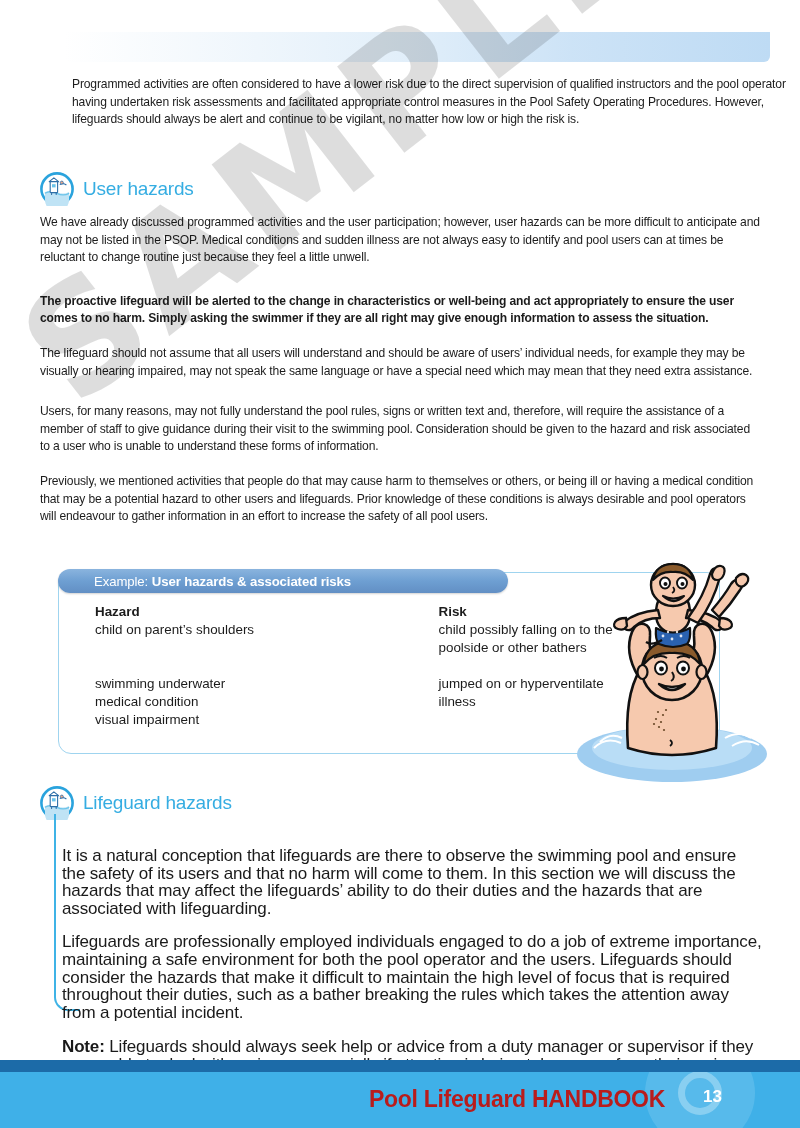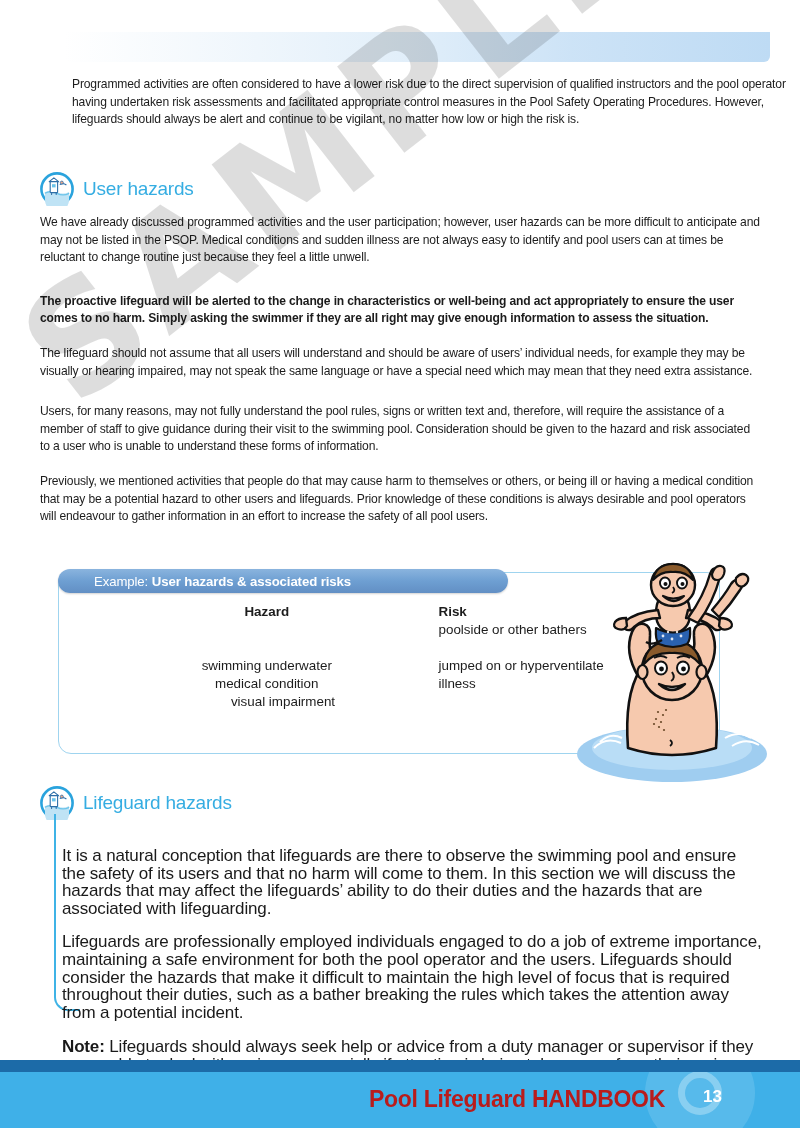--- a/index.html
+++ b/index.html
@@ -147,21 +147,21 @@
     top: 603px;
     width: 560px;
     z-index: 3;
     font-size: 13.4px;
     line-height: 18px;
     color: #1c1c1c;
   }
   .hz-table .hz-row {
     display: flex;
   }
-  .hz-table .col-hazard { width: 376px; text-align: center; }
+  .hz-table .col-hazard { width: 376px; }
   .hz-table .col-risk   { width: 237px; }
   .hz-table .hdr { font-weight: 700; }
   .hz-spacer { height: 18px; }
 
   
   #illustration {
     position: absolute;
     left: 560px;
     top: 552px;
     width: 230px;
@@ -310,20 +310,24 @@
   <div id="example-pill">
     <span class="pill-text"><span>Example:</span> <b>User hazards &amp; associated risks</b></span>
   </div>
 
   <div class="hz-table">
     <div class="hz-row">
       <div class="col-hazard hdr">Hazard</div>
       <div class="col-risk hdr">Risk</div>
     </div>
     <div class="hz-row">
+      <div class="col-hazard">child on parent’s shoulders</div>
+      <div class="col-risk">child possibly falling on to the</div>
+    </div>
+    <div class="hz-row">
       <div class="col-hazard">&nbsp;</div>
       <div class="col-risk">poolside or other bathers</div>
     </div>
     <div class="hz-spacer"></div>
     <div class="hz-row">
       <div class="col-hazard">swimming underwater</div>
       <div class="col-risk">jumped on or hyperventilate</div>
     </div>
     <div class="hz-row">
       <div class="col-hazard">medical condition</div>

